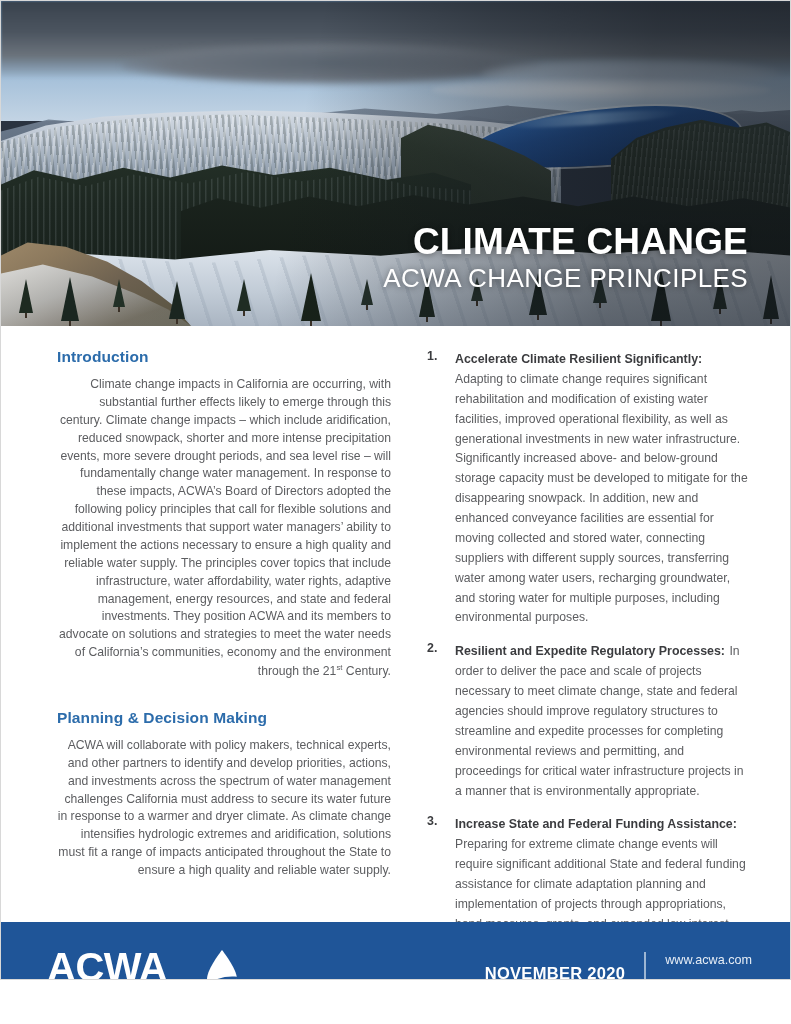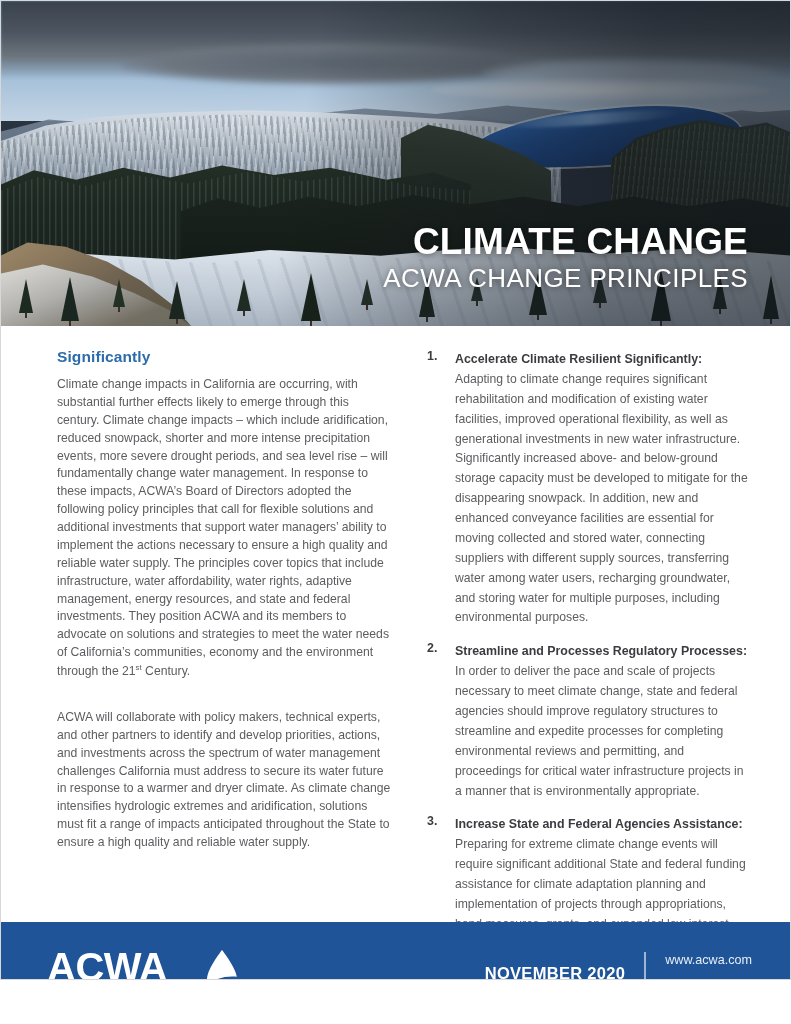--- a/index.html
+++ b/index.html
@@ -245,21 +245,21 @@
     font-size: 15.5px;
     font-weight: bold;
     letter-spacing: .1px;
     margin-bottom: 10px;
   }
 
   p.body-text {
     font-size: 12.2px;
     line-height: 1.465;
     color: #5c5d60;
-    text-align: left;
+    text-align: right;
     margin-bottom: 0;
   }
 
   .block-gap { height: 28px; }
 
   ol.principles {
     list-style: none;
     counter-reset: pnum;
   }
   ol.principles > li {
@@ -462,45 +462,46 @@
     <div class="hero-title-wrap">
       <div class="hero-title">CLIMATE CHANGE</div>
       <div class="hero-subtitle">ACWA CHANGE PRINCIPLES</div>
     </div>
   </div>
 
   <div class="content">
 
     <div class="col-left">
 
-      <h2 class="section-title">Significantly</h2>
+      <h2 class="section-title">Introduction</h2>
 
       <p class="body-text"><span>Climate change impacts in California are occurring, with substantial further effects likely to emerge through this century. Climate change impacts – which include aridification, reduced snowpack, shorter and more intense precipitation events, more severe drought periods, and sea level rise – will fundamentally change water management. In response to these impacts, ACWA’s Board of Directors adopted the following policy principles that call for flexible solutions and additional investments that support water managers’ ability to implement the actions necessary to ensure a high quality and reliable water supply. The principles cover topics that include infrastructure, water affordability, water rights, adaptive management, energy resources, and state and federal investments. They position ACWA and its members to advocate on solutions and strategies to meet the water needs of California’s communities, economy and the environment through the 21</span><sup class="ord">st</sup><span> Century.</span></p>
 
       <div class="block-gap"></div>
 
+      <h2 class="section-title">Planning &amp; Decision Making</h2>
 
       <p class="body-text">ACWA will collaborate with policy makers, technical experts, and other partners to identify and develop priorities, actions, and investments across the spectrum of water management challenges California must address to secure its water future in response to a warmer and dryer climate. As climate change intensifies hydrologic extremes and aridification, solutions must fit a range of impacts anticipated throughout the State to ensure a high quality and reliable water supply.</p>
     </div>
 
     <div class="col-right">
       <ol class="principles">
 
         <li>
           <span class="p-head">Accelerate Climate Resilient Significantly:</span>
           <span class="p-body">Adapting to climate change requires significant rehabilitation and modification of existing water facilities, improved operational flexibility, as well as generational investments in new water infrastructure. Significantly increased above- and below-ground storage capacity must be developed to mitigate for the disappearing snowpack. In addition, new and enhanced conveyance facilities are essential for moving collected and stored water, connecting suppliers with different supply sources, transferring water among water users, recharging groundwater, and storing water for multiple purposes, including environmental purposes.</span>
         </li>
 
         <li>
-          <span class="p-head">Streamline and Processes Regulatory Processes:</span>
+          <span class="p-head">Resilient and Expedite Regulatory Processes:</span>
           <span class="p-body">In order to deliver the pace and scale of projects necessary to meet climate change, state and federal agencies should improve regulatory structures to streamline and expedite processes for completing environmental reviews and permitting, and proceedings for critical water infrastructure projects in a manner that is environmentally appropriate.</span>
         </li>
 
         <li>
-          <span class="p-head">Increase State and Federal Agencies Assistance:</span>
+          <span class="p-head">Increase State and Federal Funding Assistance:</span>
           <span class="p-body">Preparing for extreme climate change events will require significant additional State and federal funding assistance for climate adaptation planning and implementation of projects through appropriations, bond measures, grants, and expanded low interest loan programs. State and federal investments in State water infrastructure projects are also needed.</span>
         </li>
 
       </ol>
     </div>
   </div>
 
   <div class="footer">
 
     <div class="logo-wrap">

